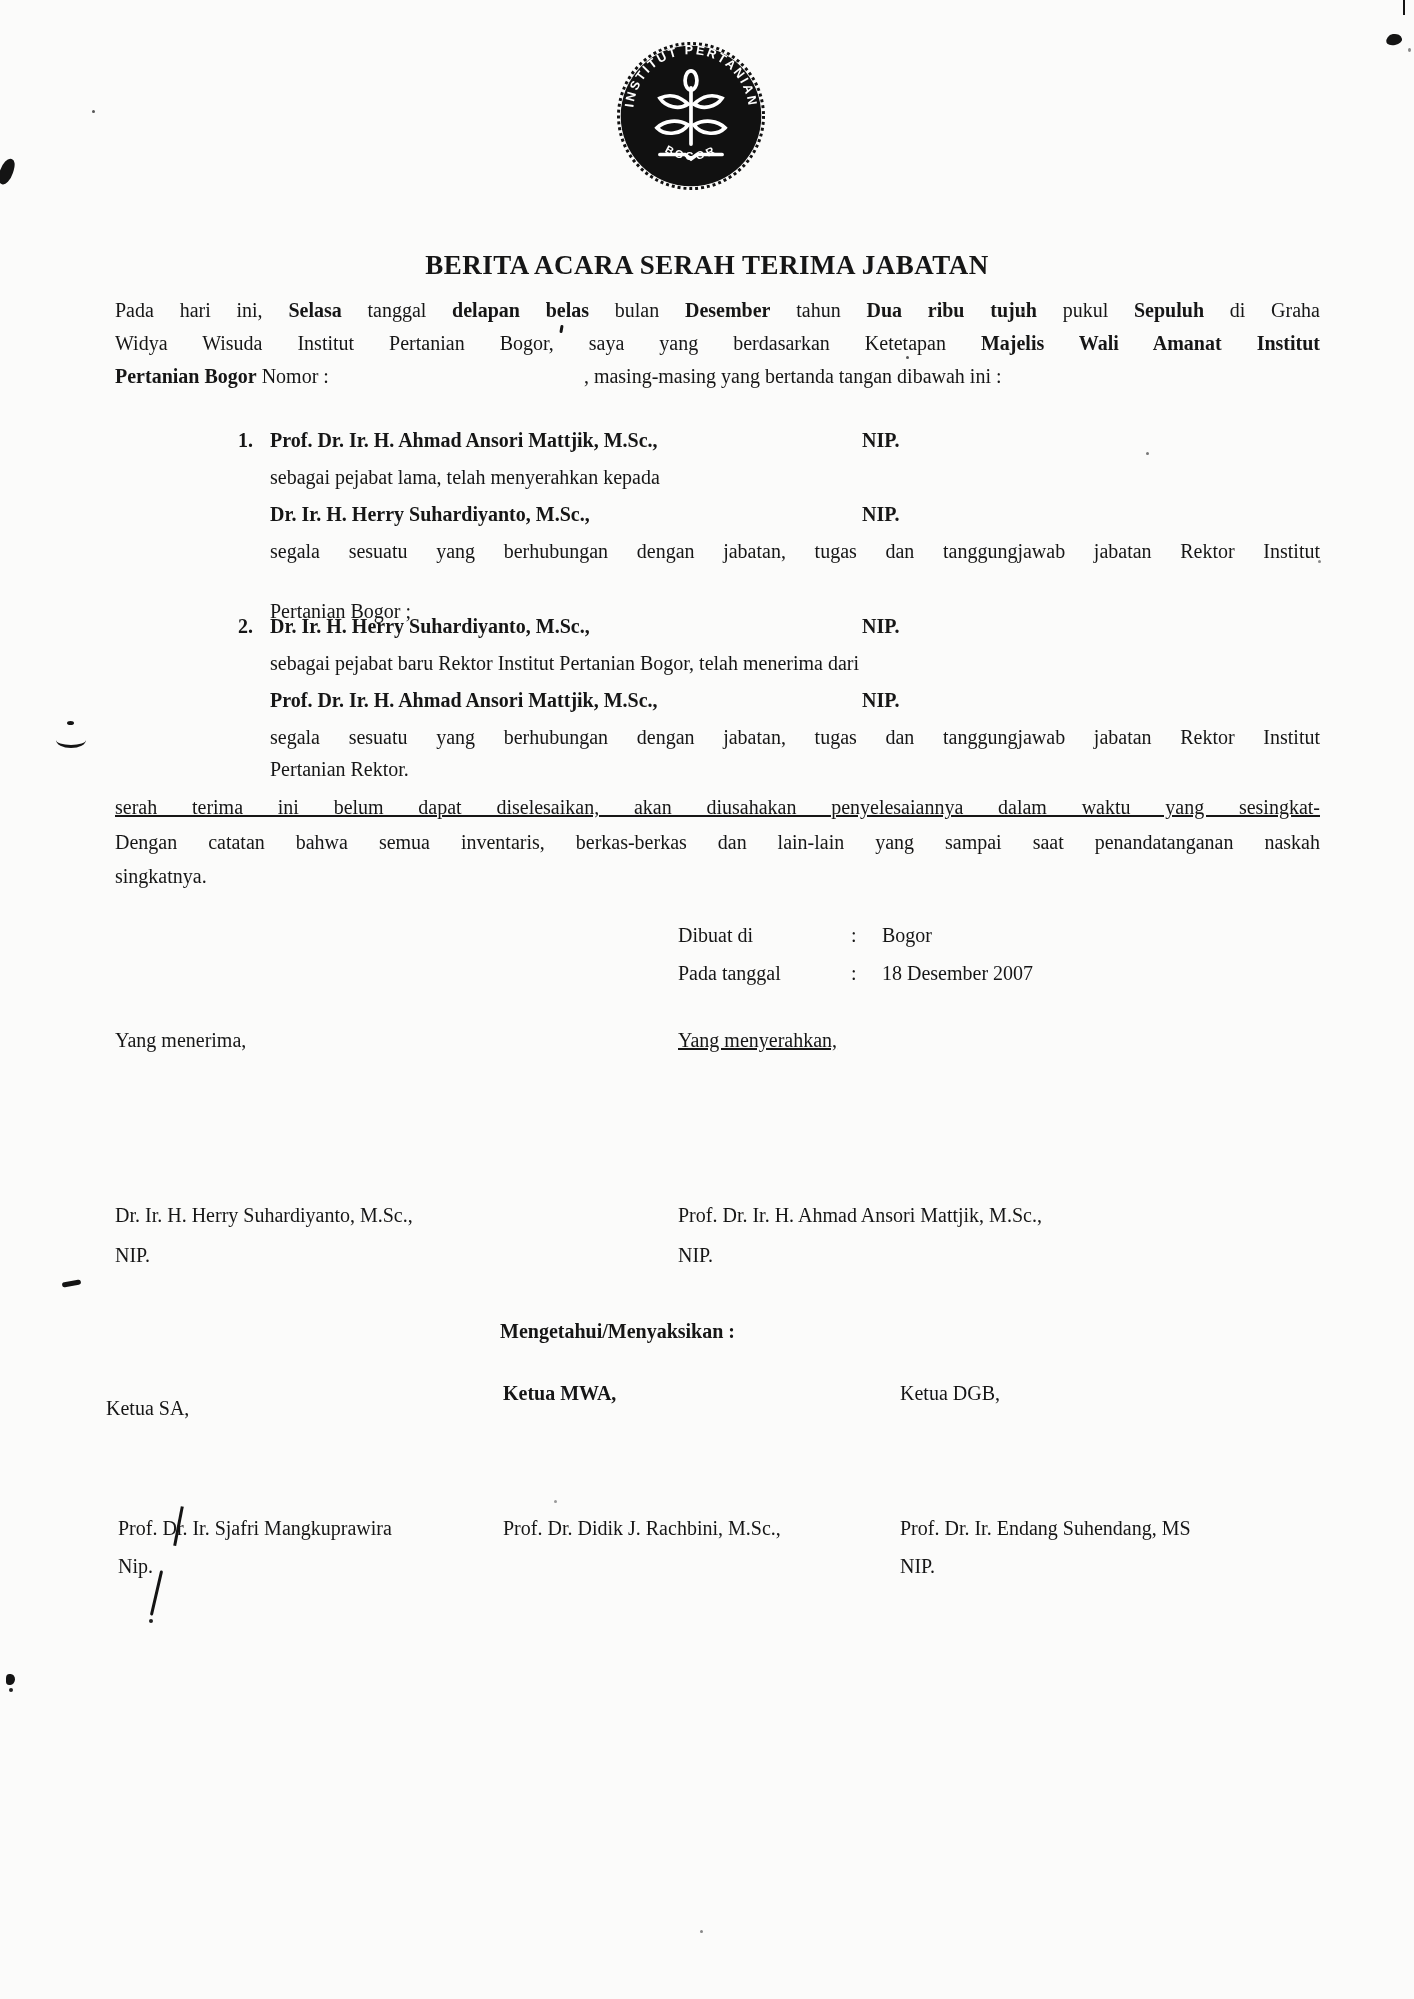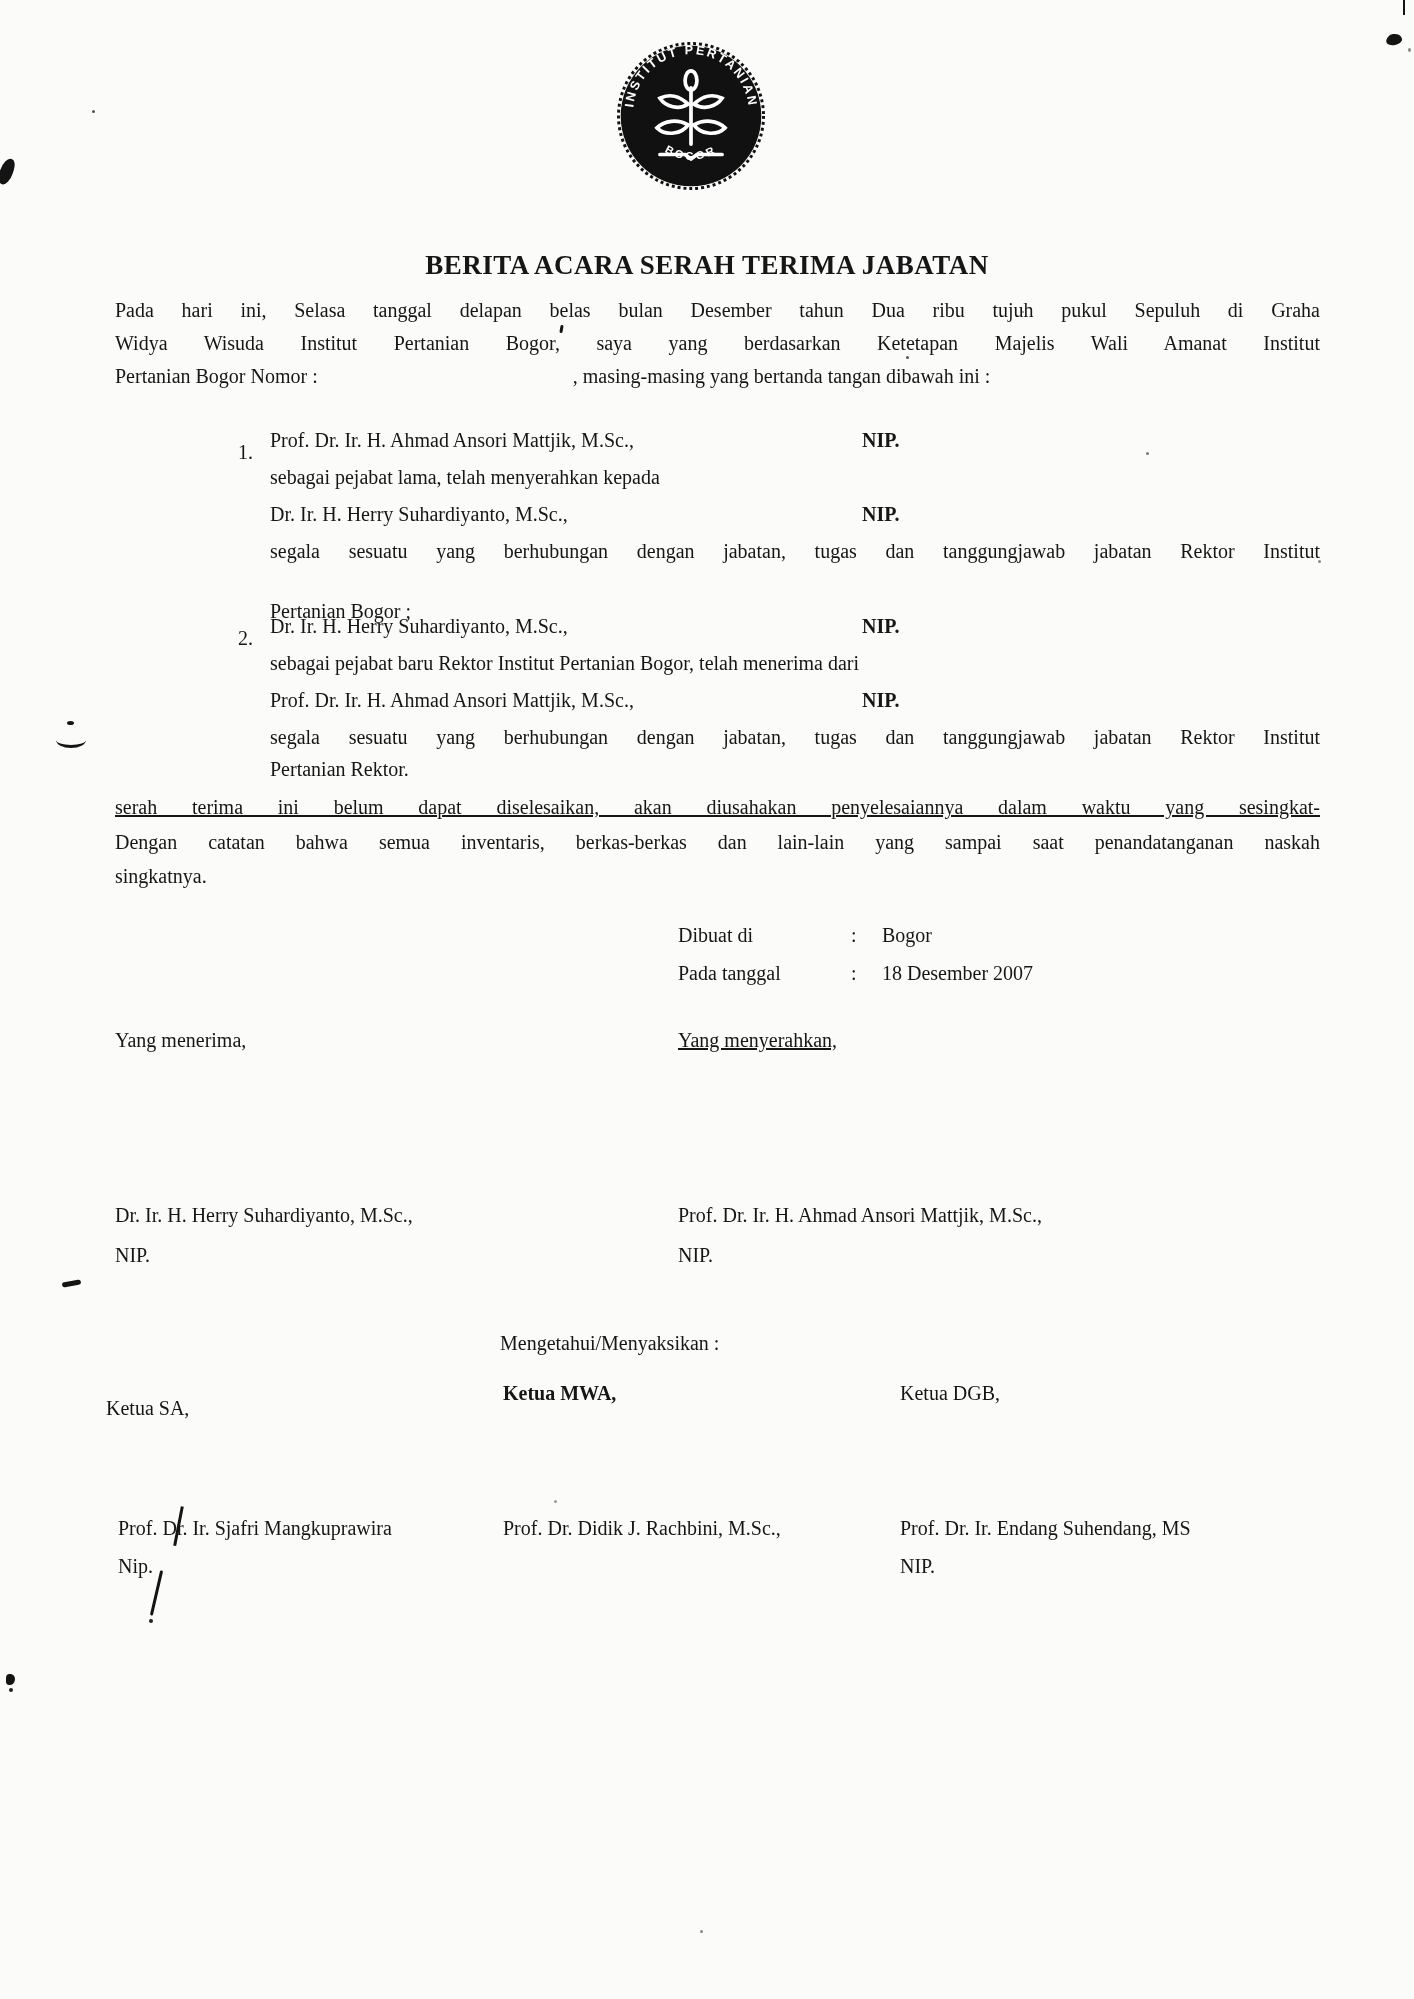--- a/index.html
+++ b/index.html
@@ -7,21 +7,21 @@
     position:relative;
     width:1414px;height:1999px;
     margin:0 auto;
     background:#fbfbfa;
     color:#161616;
     font-family:"Liberation Serif","DejaVu Serif",serif;
     overflow:hidden;
   }
   .ln{position:absolute;font-size:20px;line-height:26px;white-space:nowrap;}
   .just{text-align:justify;text-align-last:justify;}
-  .b{font-weight:normal;margin-top:12px;}
+  .b{font-weight:bold;}
   .title{
     position:absolute;left:0;top:250px;width:1414px;
     text-align:center;font-size:27px;font-weight:bold;letter-spacing:.5px;
   }
   .nipAbs{position:absolute;left:592px;top:0;font-weight:bold;}
   .mark{position:absolute;background:#141414;}
   .speck{position:absolute;border-radius:50%;background:#555;}
   svg text{font-family:"Liberation Sans","DejaVu Sans",sans-serif;}
 </style>
 </head>

